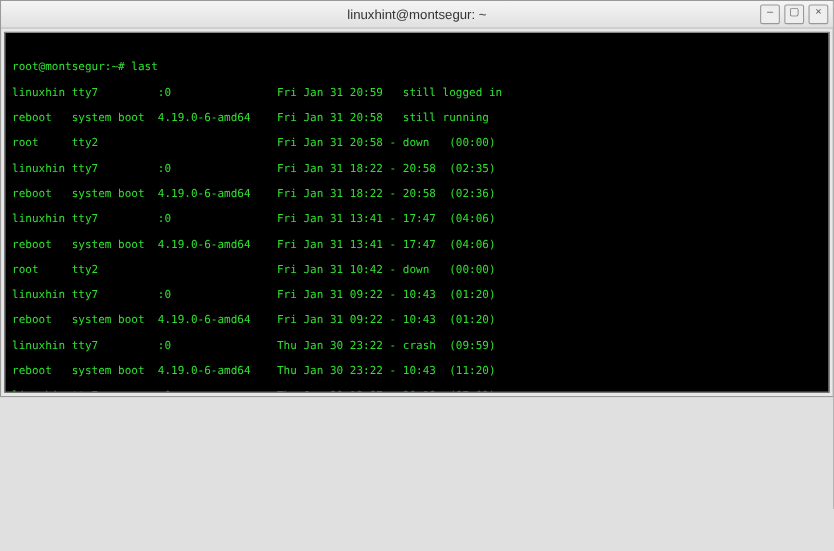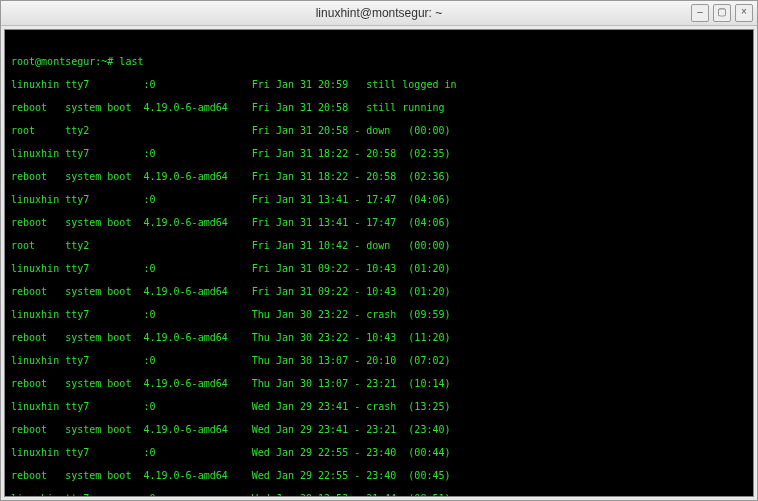--- a/index.html
+++ b/index.html
@@ -6,21 +6,21 @@
     margin: 0;
     padding: 0;
     background: #e0e0e0;
     font-family: sans-serif;
     width: 758px;
     height: 501px;
     overflow: hidden;
   }
   .window {
     width: 758px;
-    height: 501px;
+    height: 361px;
     background: #e8e8e8;
     border: 1px solid #999;
     box-sizing: border-box;
     display: flex;
     flex-direction: column;
   }
   .titlebar {
     height: 24px;
     background: linear-gradient(#f5f5f5, #e0e0e0);
     border-bottom: 1px solid #bbb;

